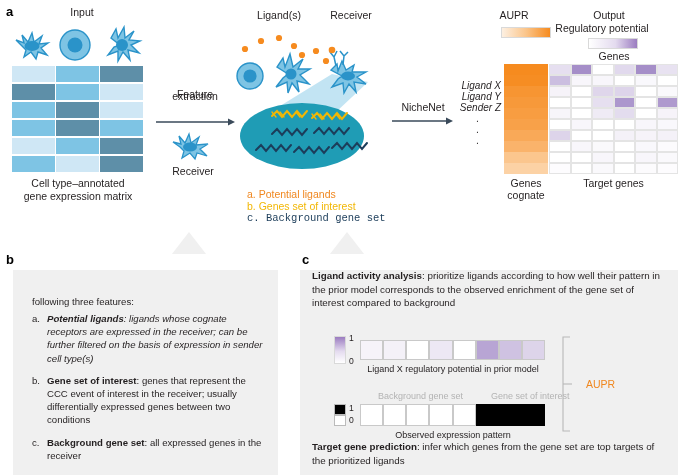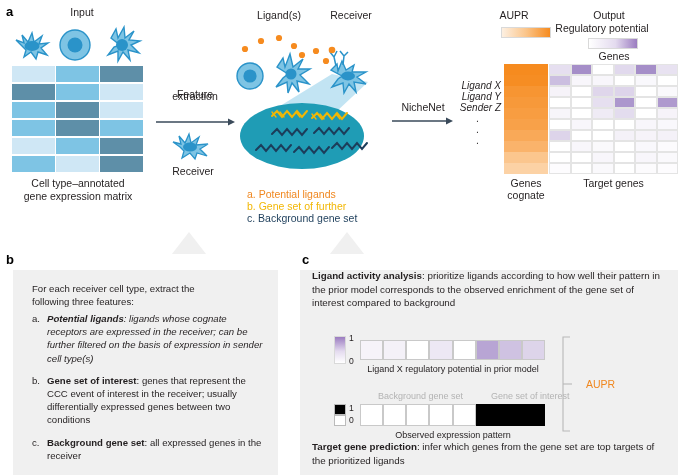--- a/index.html
+++ b/index.html
@@ -11,21 +11,21 @@
   .lbl-c{text-align:center;}
   .grey-box{background:#f0f0f0;}
   .tri{width:0;height:0;border-left:17px solid transparent;border-right:17px solid transparent;border-bottom:22px solid #f0f0f0;}
   .gbar{border:0.6px solid #d9d9d9;box-sizing:border-box;}
   .hm-cell{border:0.6px solid #e4e4e4;box-sizing:border-box;}
   .bold{font-weight:bold;}
   .ptxt{font-size:9.6px;line-height:13.2px;color:#231f20;}
   .ptxt-c{font-size:9.8px;line-height:13.6px;color:#231f20;}
   .orange-t{color:#f0871f;}
   .gold-t{color:#f2b705;}
-  .navy-t{color:#1c3d5a;}
+  .navy-t{color:#1c3d5a;font-family:Liberation Mono, monospace;}
   .grey-t{color:#b3b3b3;}
   .tiny{font-size:9px;}
   .v-tiny{font-size:8.6px;}
   svg{display:block;overflow:visible;}
 </style>
 </head>
 <body>
 
 <div class="abs panel-letter" style="left:6px;top:4px;">a</div>
 
@@ -144,21 +144,21 @@
       <path d="M36 108 l5 -5 l5 6 l5 -6 l5 6 l5 -6 l5 6 l5 -6"></path>
       <path d="M78 107 l5 -5 l5 6 l5 -6 l5 6 l5 -6 l5 6 l5 -6"></path>
       <path d="M20 124 l5 -5 l5 6 l5 -6 l5 6 l5 -6 l5 6 l5 -6"></path>
       <path d="M58 126 l5 -5 l5 6 l5 -6 l5 6 l5 -6 l5 6 l5 -6"></path>
       <path d="M96 122 l5 -5 l5 6 l5 -6 l5 6 l5 -6 l5 6 l5 -6"></path>
     </g>
   </svg>
 </div>
 
 <div class="abs lbl orange-t" style="left:247px;top:188px;">a. Potential ligands</div>
-<div class="abs lbl gold-t" style="left:247px;top:200px;">b. Gene set of further</div>
+<div class="abs lbl gold-t" style="left:247px;top:200px;">b. Genes set of interest</div>
 <div class="abs lbl navy-t" style="left:247px;top:212px;">c. Background gene set</div>
 
 <div class="abs lbl lbl-c" style="left:392px;top:101px;width:62px;">NicheNet</div>
 <div class="abs" style="left:392px;top:117px;">
   <svg width="62" height="9" viewBox="0 0 62 9">
     <line x1="0" y1="4" x2="54" y2="4" stroke="#3a4a5a" stroke-width="1.3"></line>
     <path d="M54 0.5 L61 4 L54 7.5 Z" fill="#3a4a5a"></path>
   </svg>
 </div>
 
@@ -257,21 +257,21 @@
     <div class="hm-cell" style="background: rgb(252, 251, 253);"></div>
     <div class="hm-cell" style="background: rgb(253, 252, 254);"></div>
   </div>
 <div class="abs lbl lbl-c" style="left:549px;top:177px;width:129px;">Target genes</div>
 
 <div class="abs tri" style="left:172px;top:232px;"></div>
 <div class="abs panel-letter" style="left:6px;top:252px;">b</div>
 <div class="abs grey-box" style="left:13px;top:270px;width:265px;height:205px;"></div>
 
 <div class="abs ptxt" style="left:32px;top:282px;width:228px;">
-  <span>For each receiver cell type, extract the</span><br>
+  <br>
   <span>following three features:</span>
 </div>
 
 <div class="abs" id="panel-b-items" style="left:32px;top:312px;width:232px;">
     <div class="ptxt" style="display: flex; margin-bottom: 9px;">
       <div style="width: 15px; flex: 0 0 15px;">a.</div>
       <div style="flex: 1 1 0%; font-style: italic;"><span class="bold">Potential ligands</span><span>: ligands whose cognate receptors are expressed in the receiver; can be further filtered on the basis of expression in sender cell type(s)</span></div>
     </div>
     <div class="ptxt" style="display: flex; margin-bottom: 9px;">
       <div style="width: 15px; flex: 0 0 15px;">b.</div>

